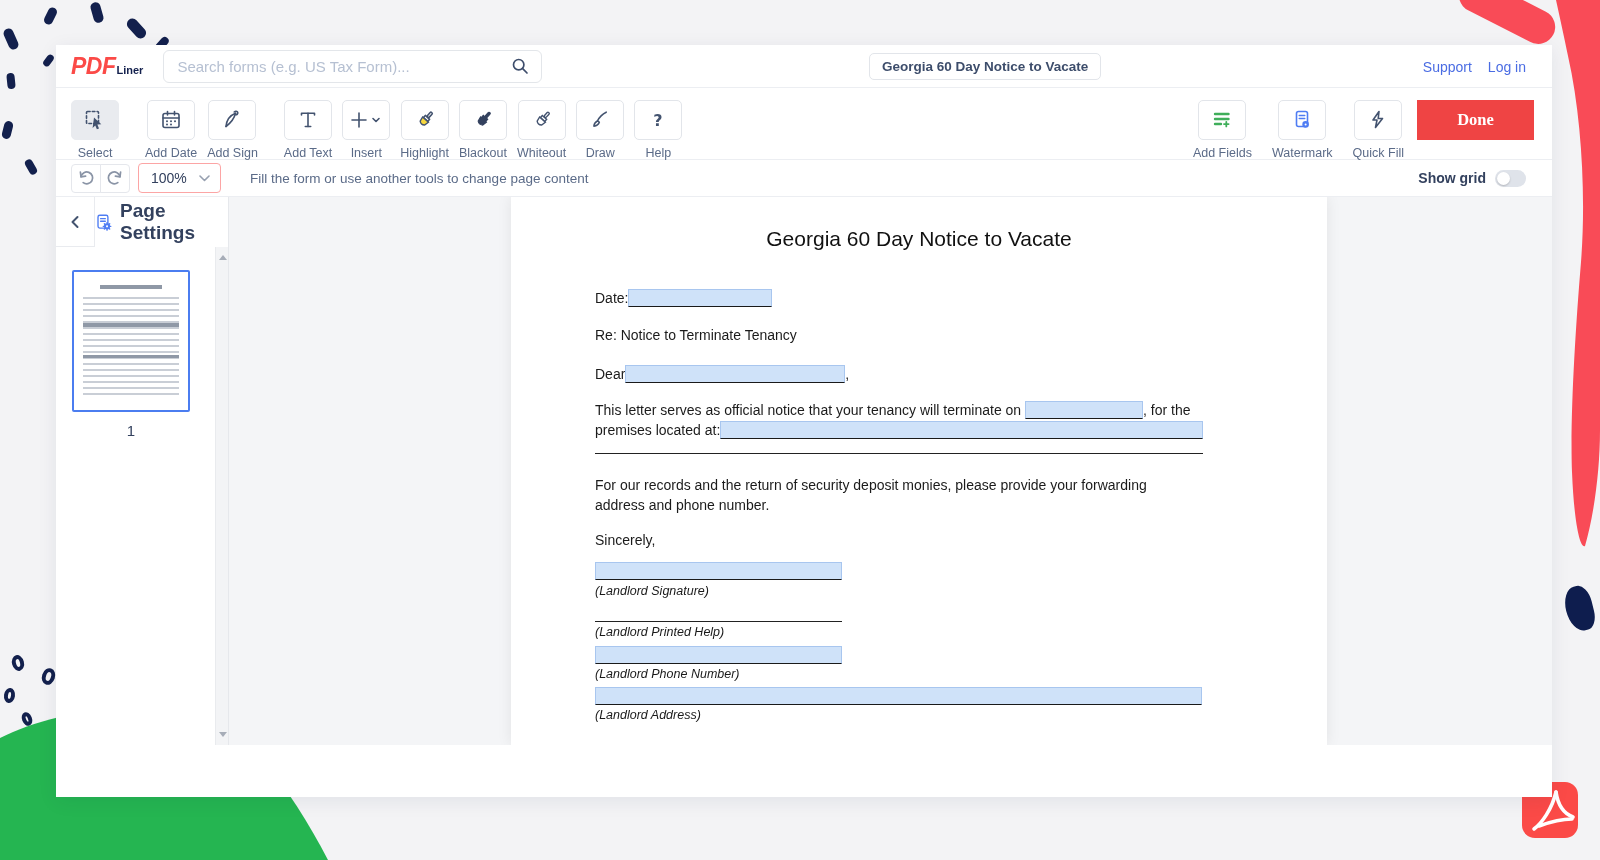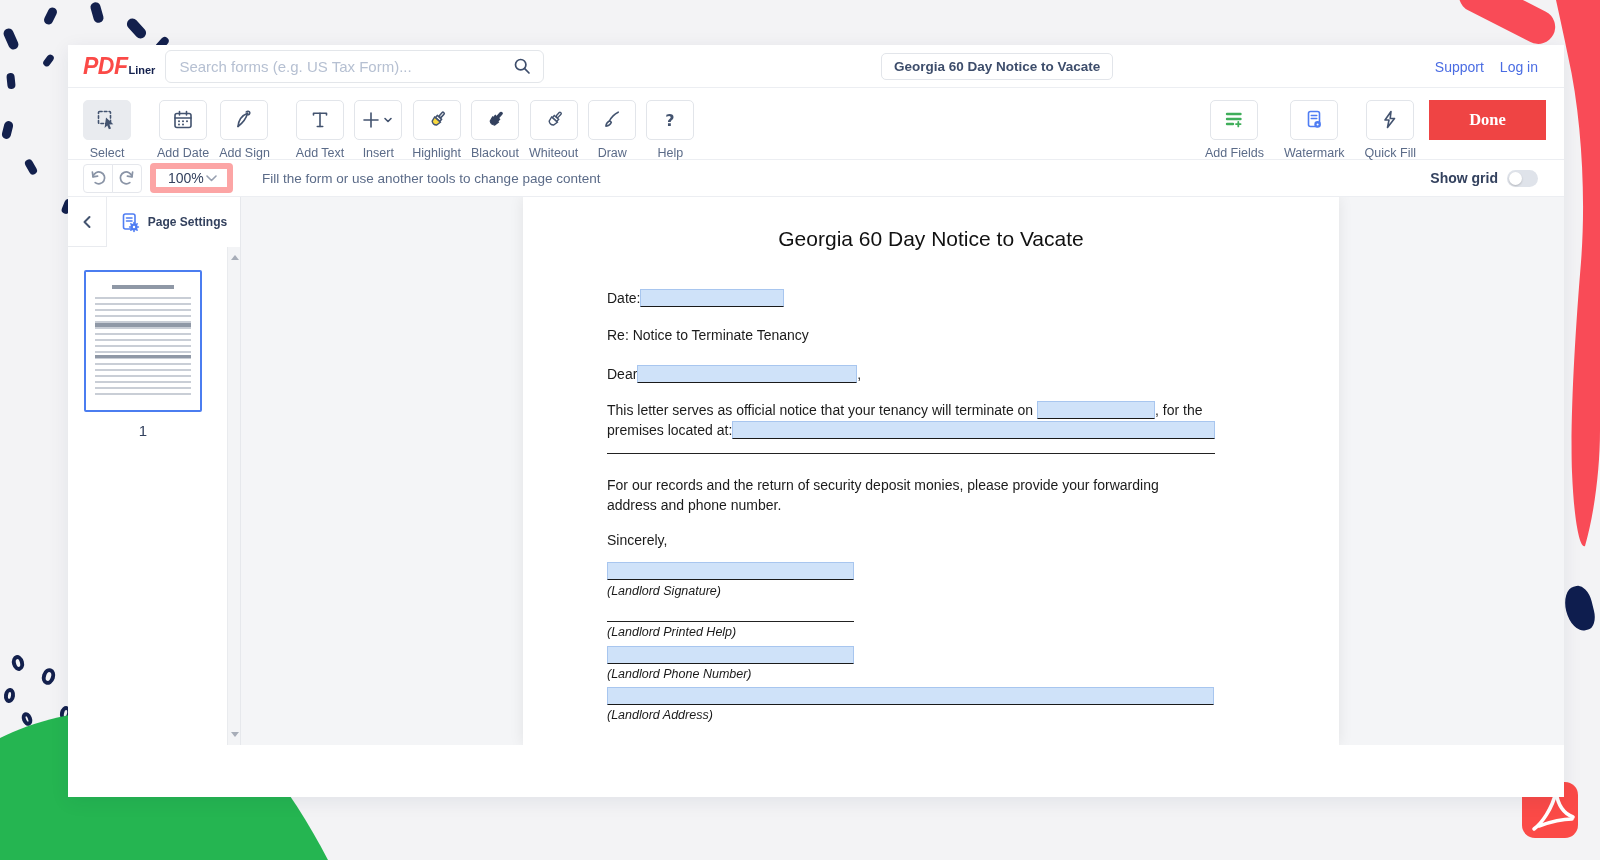--- a/index.html
+++ b/index.html
@@ -13,30 +13,30 @@
   .deco-svg { position:absolute; z-index:1; }
   .red-capsule { position:absolute; left:1455px; top:-6px; width:104px; height:34px;
     border-radius:17px; background:#f94b57; transform:rotate(27deg); z-index:3; }
   .red-blob { left:1538px; top:0; z-index:3; }
   .navy-blob { position:absolute; left:1566px; top:586px; width:27px; height:45px;
     background:#0e1d4e; border-radius:54% 46% 42% 58%; transform:rotate(-14deg); z-index:3; }
   .green-blob { left:0; top:700px; z-index:1; }
   .pdf-badge { left:1522px; top:782px; z-index:1; }
 
   
-  .app { position:absolute; left:68px; top:45px; width:1496px; height:752px; background:#fff;
+  .app { position:absolute; left:56px; top:45px; width:1496px; height:752px; background:#fff;
     z-index:2; box-shadow:0 4px 18px rgba(19,32,77,.08); }
 
   
   .topbar { position:relative; height:43px; border-bottom:1px solid #eceef2;
     display:flex; align-items:center; }
   .logo { margin-left:15px; display:flex; align-items:baseline; cursor:pointer; }
   .logo-pdf { font-size:23px; font-weight:800; color:#fb4a47; letter-spacing:-.5px; font-style:italic; }
   .logo-liner { font-size:11px; font-weight:700; color:#13204d; margin-left:1px; }
-  .search-box { position:relative; margin-left:10px; width:379px; height:33px;
+  .search-box { position:relative; margin-left:20px; width:379px; height:33px;
     border:1px solid #e3e6ea; border-radius:6px; display:flex; align-items:center; background:#fff; }
   .search-box input { flex:1; border:none; outline:none; background:transparent;
     font:15px "Liberation Sans",sans-serif; color:#33415e; padding:0 6px 0 13px; }
   .search-box input::placeholder { color:#b6c0d2; }
   .search-box svg { margin-right:11px; }
   .doc-title-box { position:absolute; left:813px; top:8px; height:27px; padding:0 12px;
     display:flex; align-items:center; border:1px solid #e2e5ea; border-radius:5px;
     font-size:13.5px; font-weight:700; color:#3d4d6b; background:#fff; }
   .auth { position:absolute; right:26px; top:0; height:43px; display:flex; align-items:center; gap:16px; }
   .auth a { font-size:14px; color:#4a6ce3; text-decoration:none; cursor:pointer; }
@@ -57,38 +57,38 @@
     border:none; border-radius:0; background:#ef4444; color:#fff; font-size:16.5px;
     font-weight:700; font-family:Liberation Serif, serif; cursor:pointer; }
 
   
   .subbar { position:relative; height:37px; border-bottom:1px solid #eceef2;
     display:flex; align-items:center; padding-left:15px; }
   .ur-btn { width:30px; height:29px; border:1px solid #e5e7ec; border-radius:4px; background:#fff;
     display:flex; align-items:center; justify-content:center; cursor:pointer; }
   .ur-btn + .ur-btn { margin-left:-1px; border-radius:0 4px 4px 0; }
   .ur-btn:first-child { border-radius:4px 0 0 4px; }
-  .zoom-box { margin-left:8px; width:83px; height:30px; border:6px solid #fca5a5; border-radius:4px;
+  .zoom-box { margin-left:8px; width:83px; height:30px; border:1px solid #fca5a5; border-radius:4px;
     display:flex; align-items:center; justify-content:space-between; padding:0 10px 0 12px;
     font-size:14px; color:#33415e; cursor:pointer; background:#fff; }
   .hint { margin-left:29px; font-size:13.5px; color:#5b6b88; }
   .gridbox { position:absolute; right:26px; display:flex; align-items:center; gap:9px;margin-left:32px; }
   .gridbox .glabel { font-size:14px; font-weight:700; color:#33415e; }
   .toggle { width:31px; height:17px; border-radius:9px; background:#dfe3ea; position:relative; cursor:pointer; }
   .toggle .knob { position:absolute; left:2px; top:2px; width:13px; height:13px; border-radius:50%;
     background:#fff; box-shadow:0 1px 2px rgba(0,0,0,.2); }
 
   
   .workspace { display:flex; height:548px; }
   .sidebar { position:relative; width:173px; background:#fff; border-right:1px solid #e6e8ec; }
   .side-top { display:flex; height:50px; }
   .collapse { width:39px; display:flex; align-items:center; justify-content:center;
     border-right:1px solid #e9ebef; border-bottom:1px solid #e9ebef; cursor:pointer; }
   .ps-tab { flex:1; display:flex; align-items:center; justify-content:center; gap:7px; cursor:pointer; }
-  .ps-tab span { font-size:12px; font-weight:700; color:#33415e; }
+  .ps-tab span { font-size:19px; font-weight:700; color:#33415e; }
   .thumb { margin:23px 0 0 16px; width:118px; height:142px; background:#fff;
     border:2px solid #4b7df0; border-radius:2px; padding:11px 9px; cursor:pointer; }
   .t-title { width:62px; height:3.5px; background:#8f98a6; margin:2px auto 8px; }
   .t-body { position:relative; height:102px;
     background:repeating-linear-gradient(#c9ced6 0 2px, #fff 2px 6px); }
   .t-band { position:absolute; left:0; right:0; height:4px; background:#8f98a6; }
   .pagenum { width:118px; margin-left:16px; margin-top:10px; text-align:center;
     font-size:15px; color:#33415e; }
   .scrollstrip { position:absolute; right:0; top:50px; bottom:0; width:13px; background:#f3f4f6;
     border-left:1px solid #e9ebee; }

